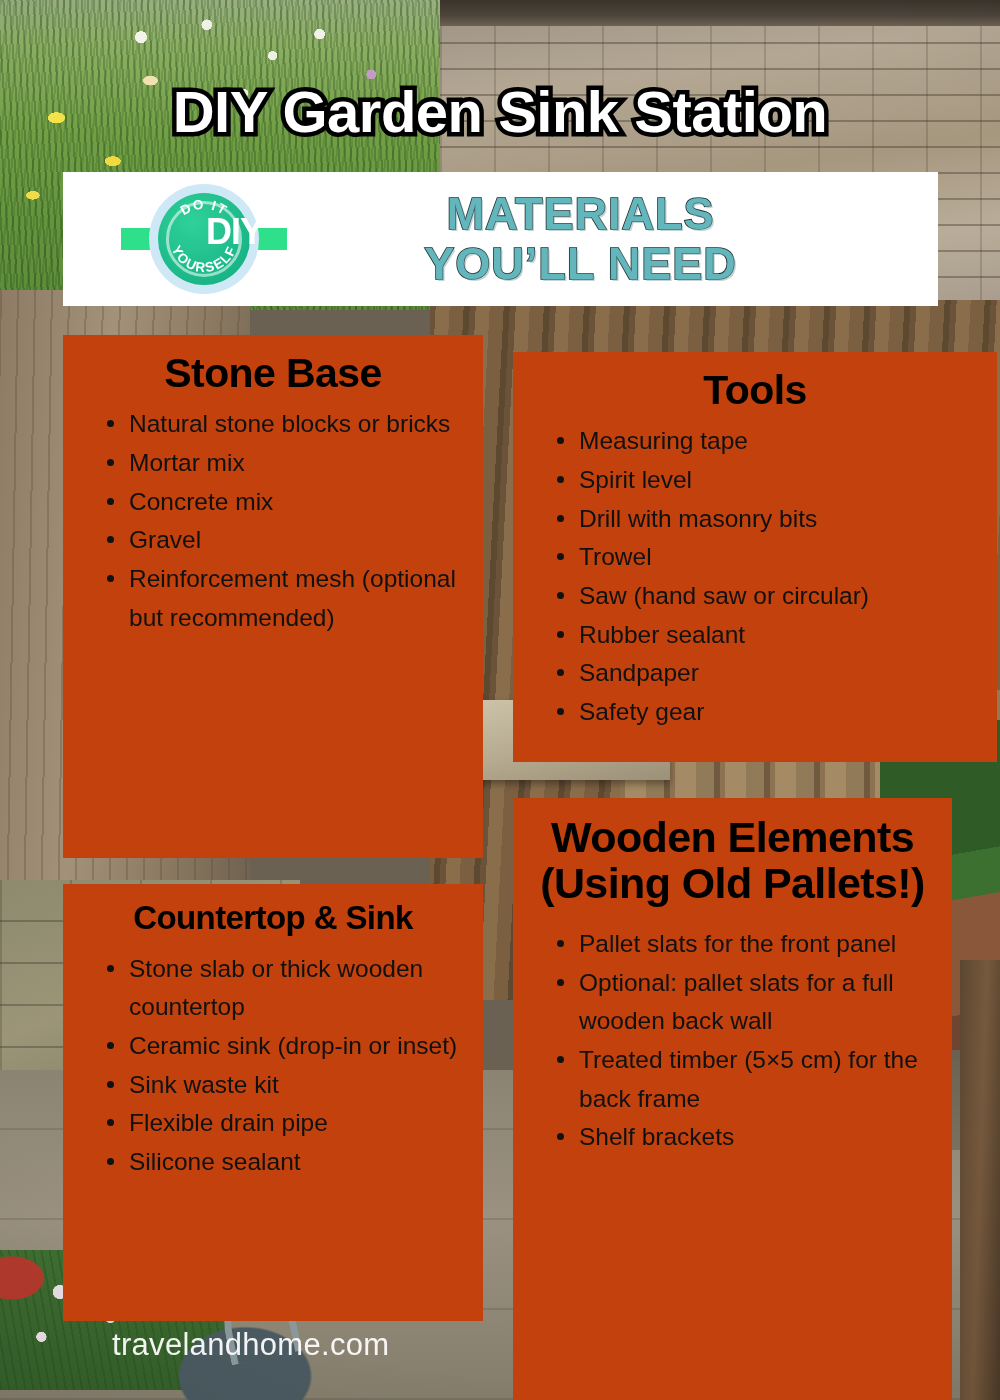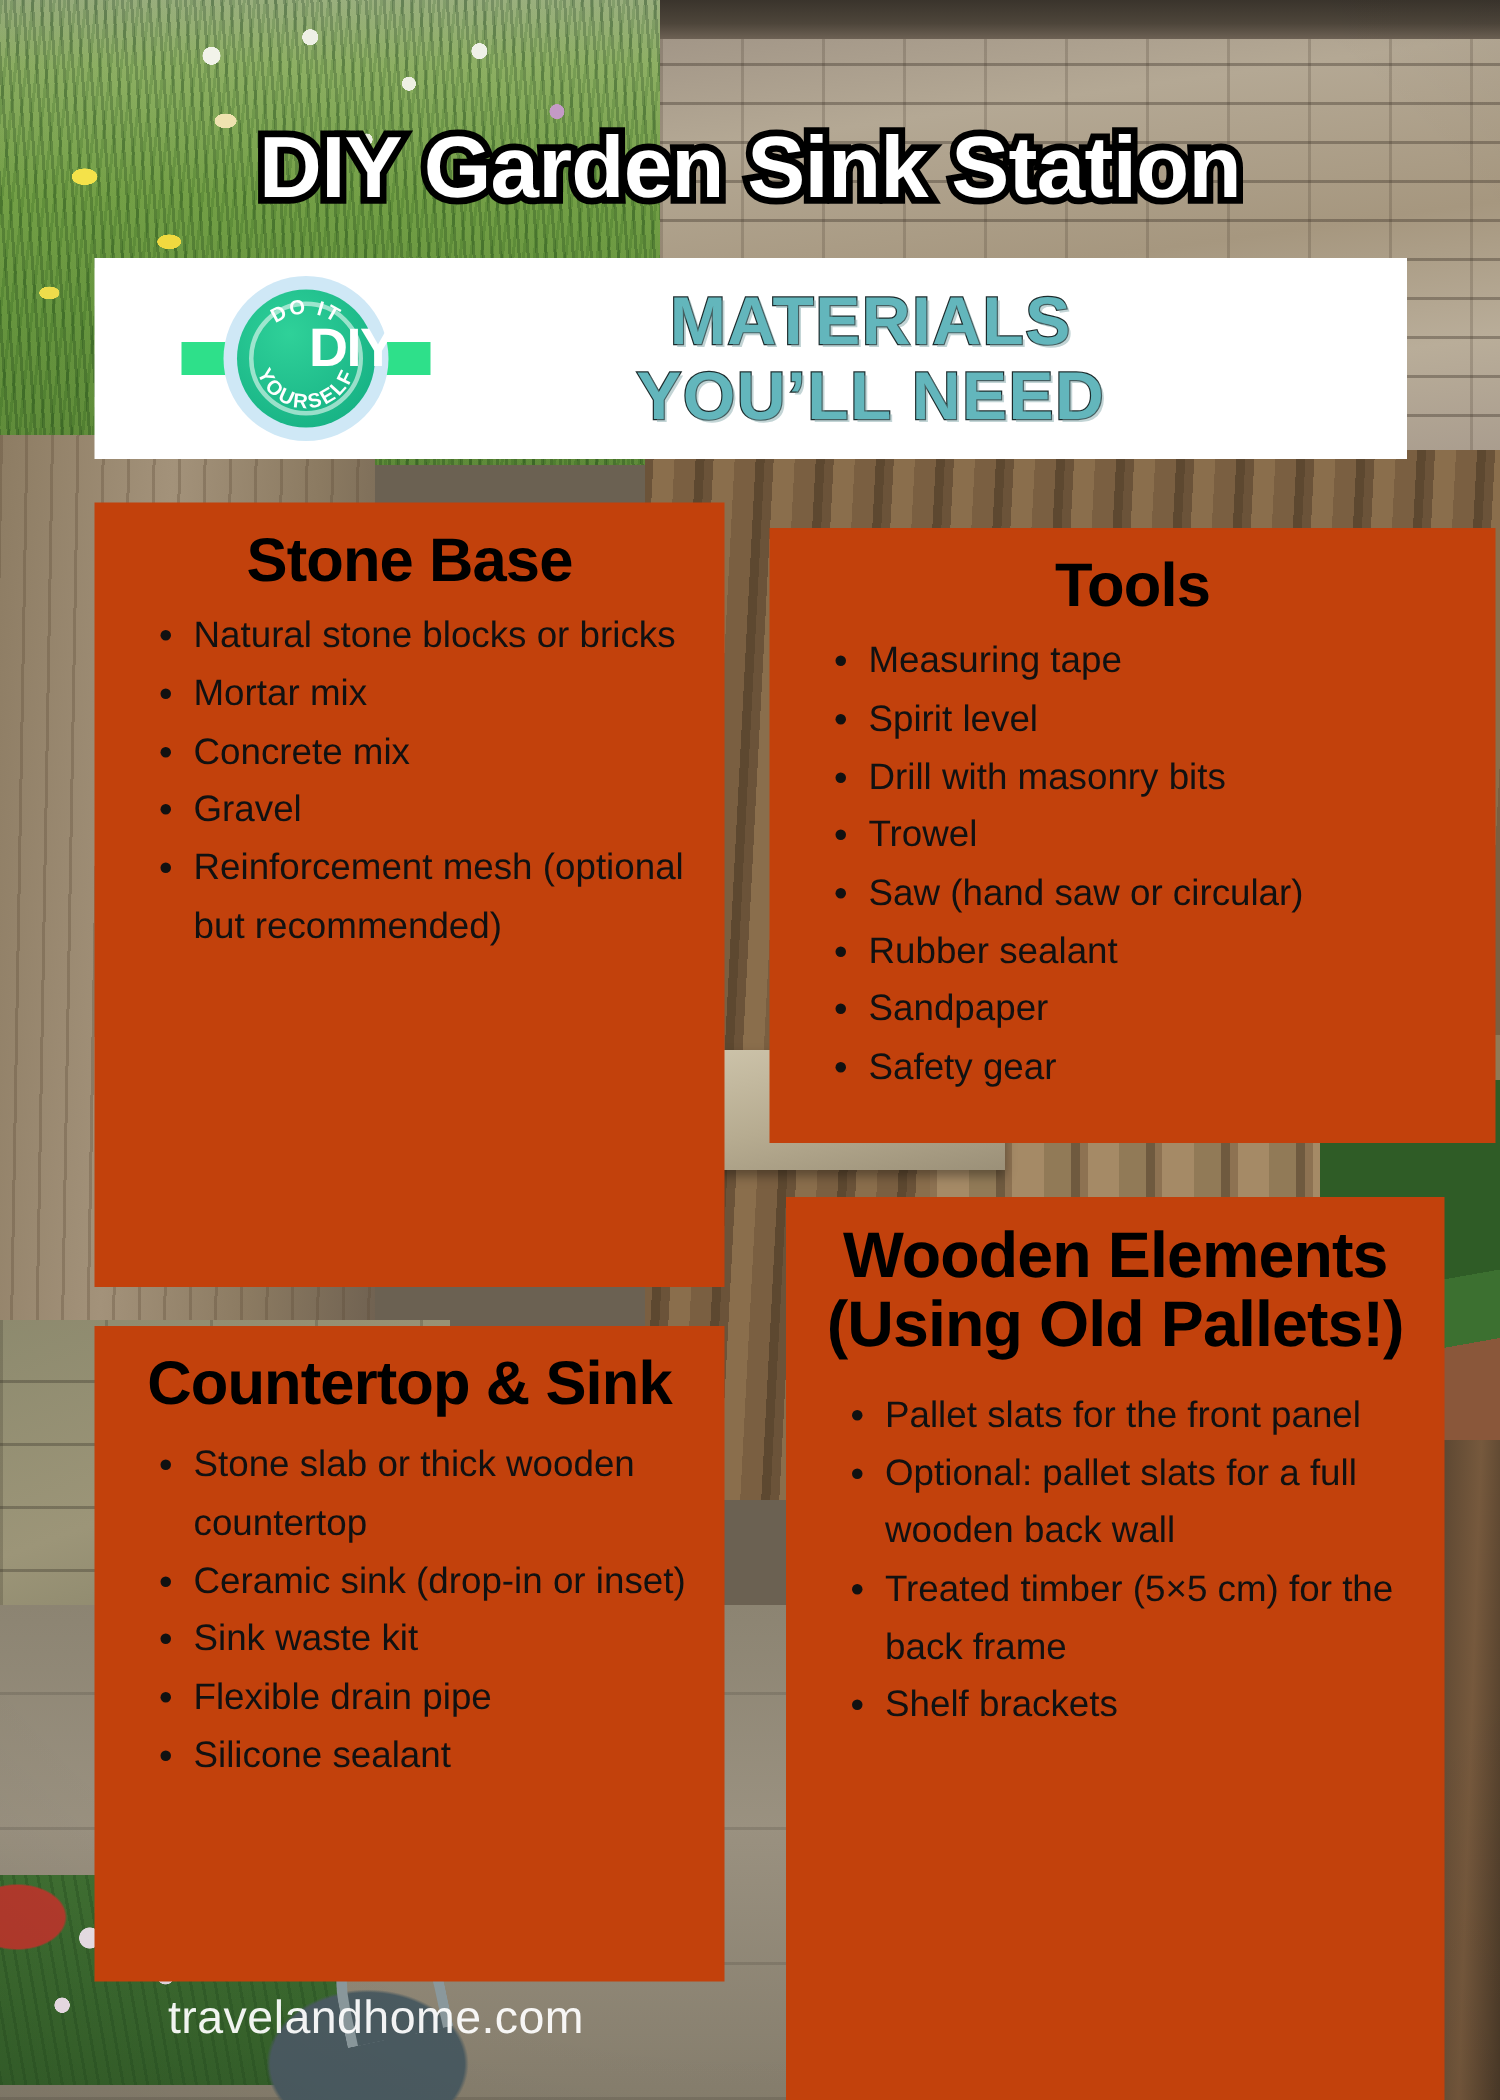--- a/index.html
+++ b/index.html
@@ -266,33 +266,33 @@
 
   .card {
     position: absolute;
     background: #c2410c;
     padding: 16px 22px 18px 22px;
   }
 
   .card-stone      { left: 63px;  top: 335px;  width: 420px; height: 523px; }
   .card-tools      { left: 513px; top: 352px;  width: 484px; height: 410px; }
   .card-counter    { left: 63px;  top: 884px;  width: 420px; height: 437px; }
-  .card-wooden     { left: 524px; top: 798px;  width: 439px; height: 602px; }
+  .card-wooden     { left: 513px; top: 798px;  width: 439px; height: 602px; }
 
   .card h2 {
     text-align: center;
     font-size: 41px;
     font-weight: 800;
     letter-spacing: -0.6px;
     line-height: 1.08;
     color: #000;
     margin-bottom: 10px;
   }
   .card-wooden h2 { font-size: 43px; margin-bottom: 18px; }
-  .card-counter h2 { font-size: 41px; margin-bottom: 14px; }
+  .card-counter h2 { font-size: 33px; margin-bottom: 14px; }
 
   .card ul {
     list-style: none;
     padding-left: 18px;
   }
   .card li {
     position: relative;
     padding-left: 26px;
     font-size: 24.5px;
     line-height: 1.58;

